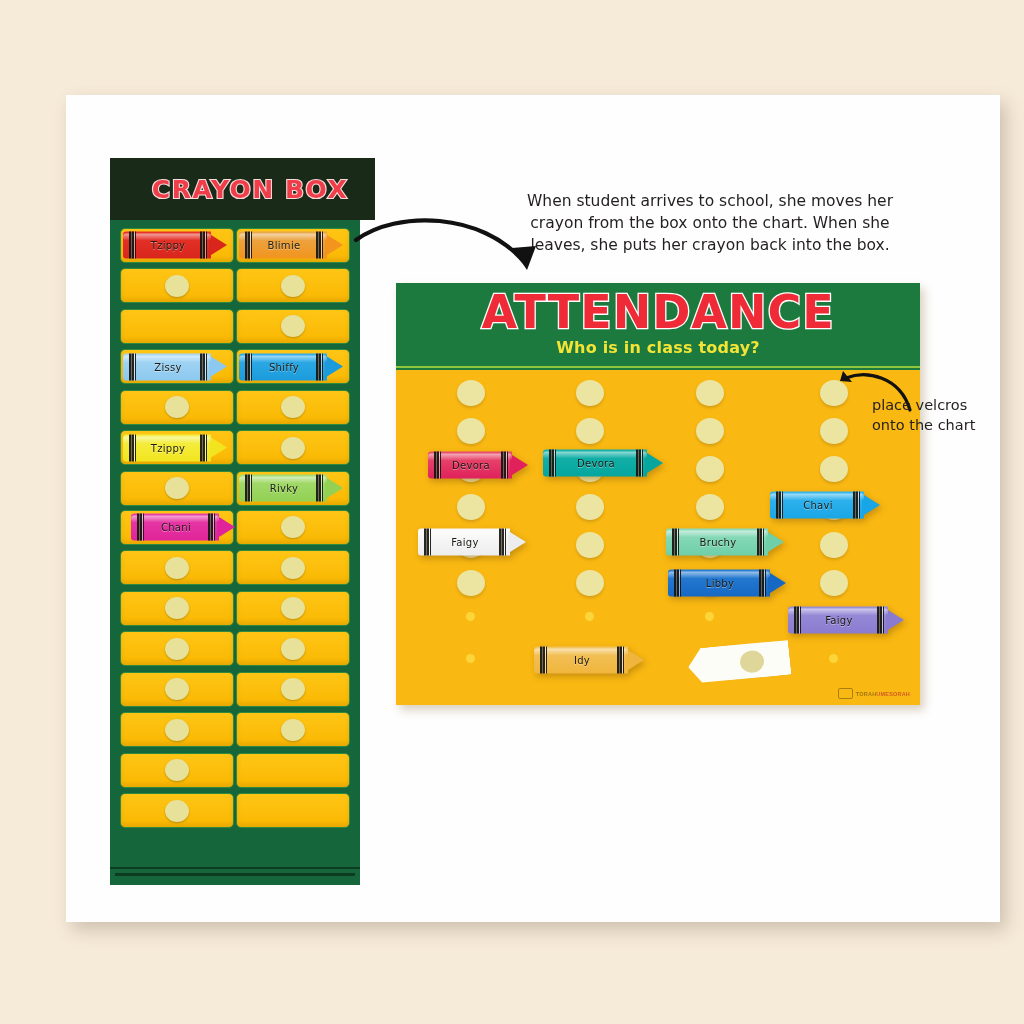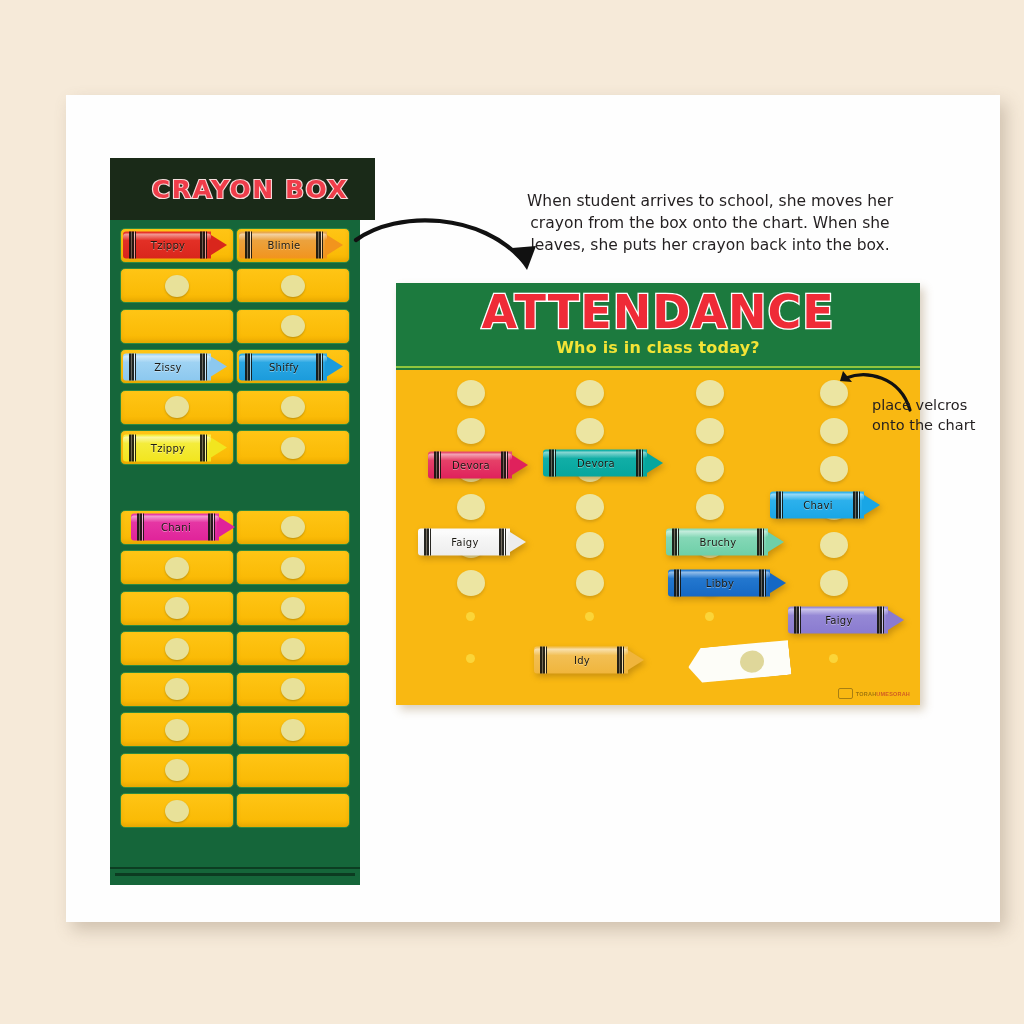--- a/index.html
+++ b/index.html
@@ -263,20 +263,35 @@
                 <div class="body" style="background: linear-gradient(rgb(245, 240, 74), rgb(242, 229, 31));"></div>
                 <div class="tip" style="background: rgb(242, 229, 31); clip-path: polygon(0px 8%, 100% 50%, 0px 92%);"></div>
                 <div class="gloss"></div>
                 <div class="band b1"></div>
                 <div class="band b2"></div>
                 <div class="nm">Tzippy</div>
               </div>
             </div>
             <div class="cb-cell">
               <div class="velcro"></div>
+            </div>
+          </div>
+          <div class="cb-row">
+            <div class="cb-cell">
+              <div class="velcro"></div>
+            </div>
+            <div class="cb-cell">
+              <div class="crayon" style="width: 104px; left: 2px;">
+                <div class="body" style="background: linear-gradient(rgb(168, 220, 114), rgb(146, 209, 84));"></div>
+                <div class="tip" style="background: rgb(146, 209, 84); clip-path: polygon(0px 8%, 100% 50%, 0px 92%);"></div>
+                <div class="gloss"></div>
+                <div class="band b1"></div>
+                <div class="band b2"></div>
+                <div class="nm">Rivky</div>
+              </div>
             </div>
           </div>
         </div>
       <div class="cb-section cb-sec-bot" id="cb-bot">
           <div class="cb-row">
             <div class="cb-cell">
               <div class="crayon" style="width: 104px; left: 10px;">
                 <div class="body" style="background: linear-gradient(rgb(232, 63, 168), rgb(224, 35, 154));"></div>
                 <div class="tip" style="background: rgb(224, 35, 154); clip-path: polygon(0px 8%, 100% 50%, 0px 92%);"></div>
                 <div class="gloss"></div>

